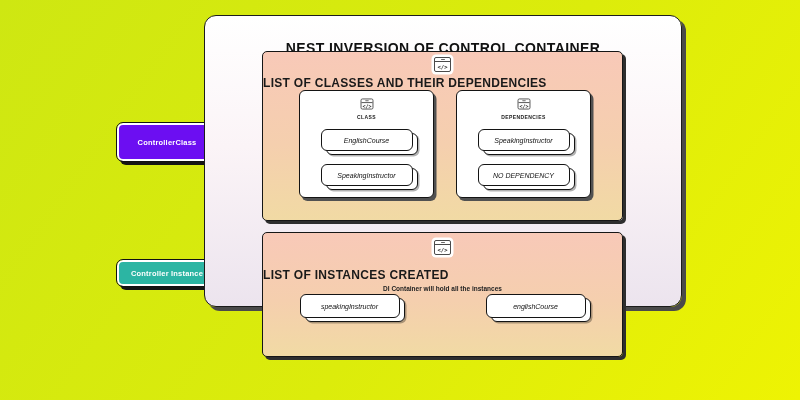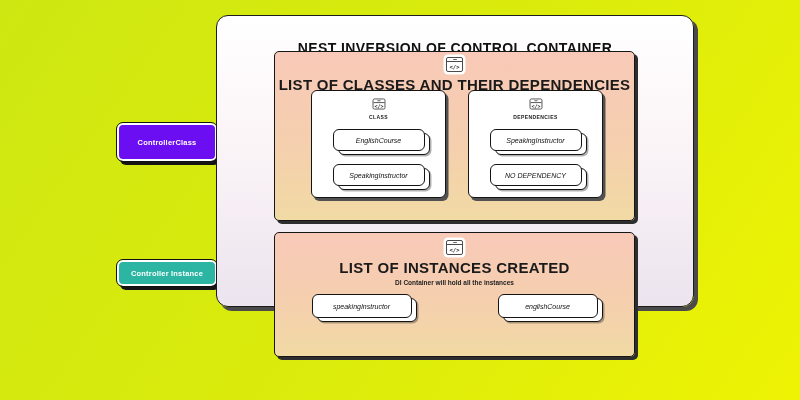--- a/index.html
+++ b/index.html
@@ -6,42 +6,42 @@
   html,body { width:800px; height:400px; overflow:hidden; }
   body { font-family:"Liberation Sans", sans-serif; }
 
   .stage {
     position:relative; width:800px; height:400px;
     background:linear-gradient(125deg,#cee712 0%,#dcec0b 55%,#eef303 100%);
   }
 
   
   .main-card {
-    position:absolute; left:216px; top:15px; width:478px; height:292px;
+    position:absolute; left:204px; top:15px; width:478px; height:292px;
     background:linear-gradient(180deg,#ffffff 0%,#fbf4f7 45%,#ece4ee 100%);
     border:1.5px solid #1c1c1c; border-radius:12px;
     box-shadow:4px 4px 0 #4a4a4a;
   }
   .main-title {
     position:absolute; top:24px; left:0; width:100%;
     text-align:center; font-weight:bold; font-size:14px; letter-spacing:.4px; color:#111;
   }
 
   
   .panel {
     position:absolute; left:57px; width:361px;
     background:linear-gradient(180deg,#f8c9b8 0%,#f5cfae 55%,#f1daa4 100%);
     border:1.2px solid #161616; border-radius:5px;
     box-shadow:3px 3px 0 #2e2e2e;
   }
   .panel-classes { top:35px; height:170px; }
   .panel-instances { top:216px; height:125px; }
 
   .panel-heading {
-    width:100%; text-align:center; font-weight:bold; font-size:15px;
+    width:100%; font-weight:bold; font-size:12px;
     letter-spacing:.3px; color:#1a1a1a;
   }
   .panel-subheading {
     width:100%; text-align:center; font-size:6.5px; font-weight:bold; color:#222; margin-top:3px;
   }
 
   
   .win-icon {
     background:#fff; border:1px solid #4b4b4b; border-radius:2px;
     box-shadow:0 0 0 2.5px #ffffff; display:flex; flex-direction:column;
@@ -186,21 +186,21 @@
       </div>
     </div>
 
     <div class="panel panel-instances">
       <div class="win-icon icon-md" style="margin-top:7px;">
         <div class="bar">
             <i></i>
           </div>
         <div class="glyph">&lt;/&gt;</div>
       </div>
-      <div class="panel-heading" style="margin-top:4px;">LIST OF INSTANCES CREATED</div>
+      <div class="panel-heading" style="margin-top:13px;">LIST OF INSTANCES CREATED</div>
       <div class="panel-subheading">DI Container will hold all the instances</div>
 
       <div class="instances-row">
         <div class="stack instance">
           <div class="back"></div>
           <div class="front">speakingInstructor</div>
         </div>
         <div class="stack instance">
           <div class="back"></div>
           <div class="front">englishCourse</div>

